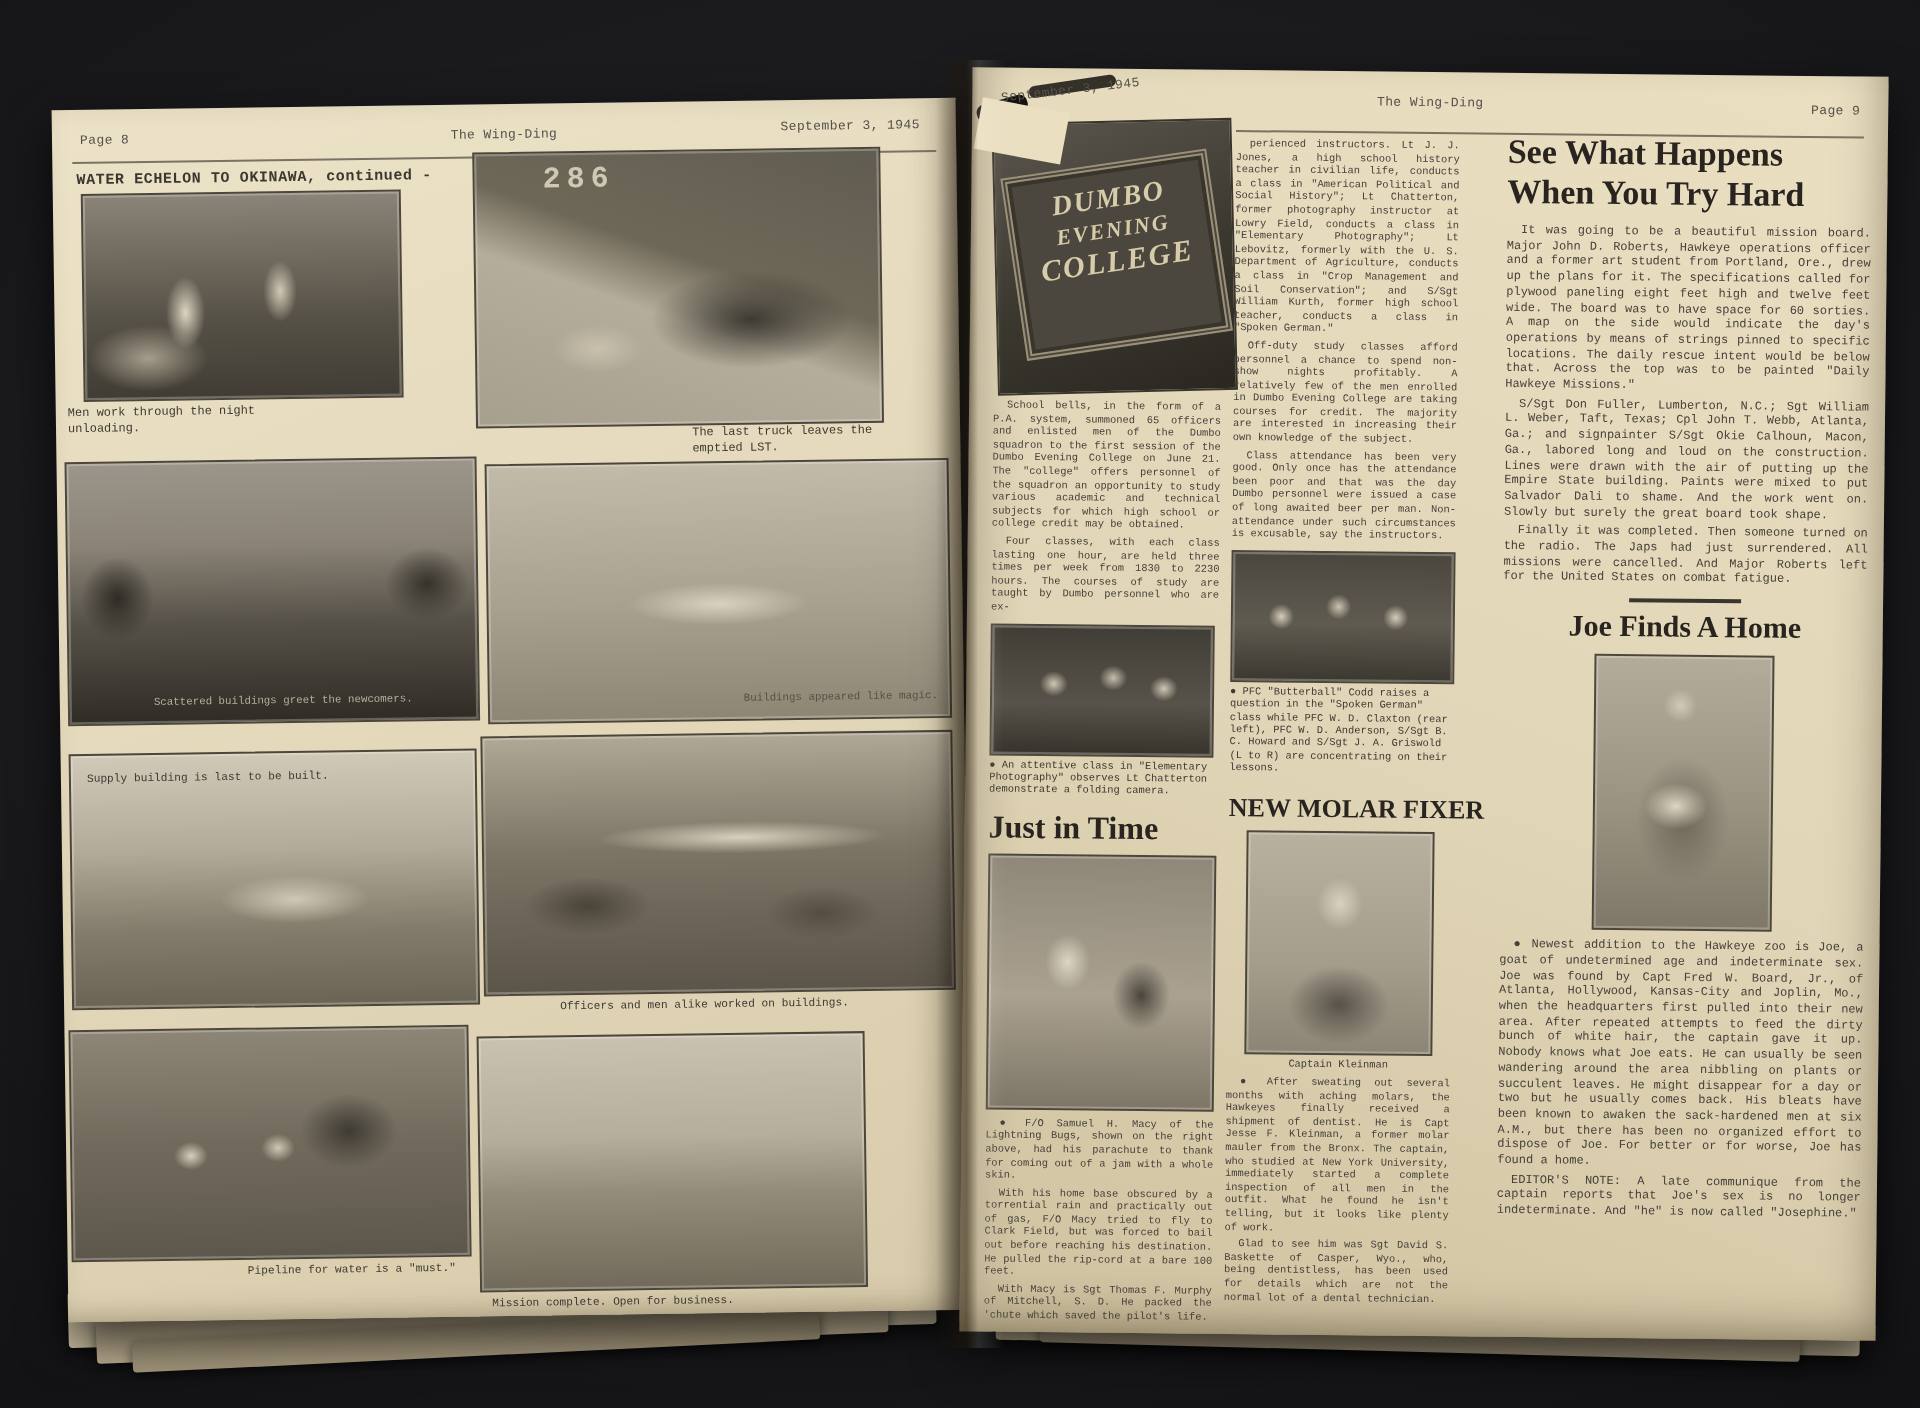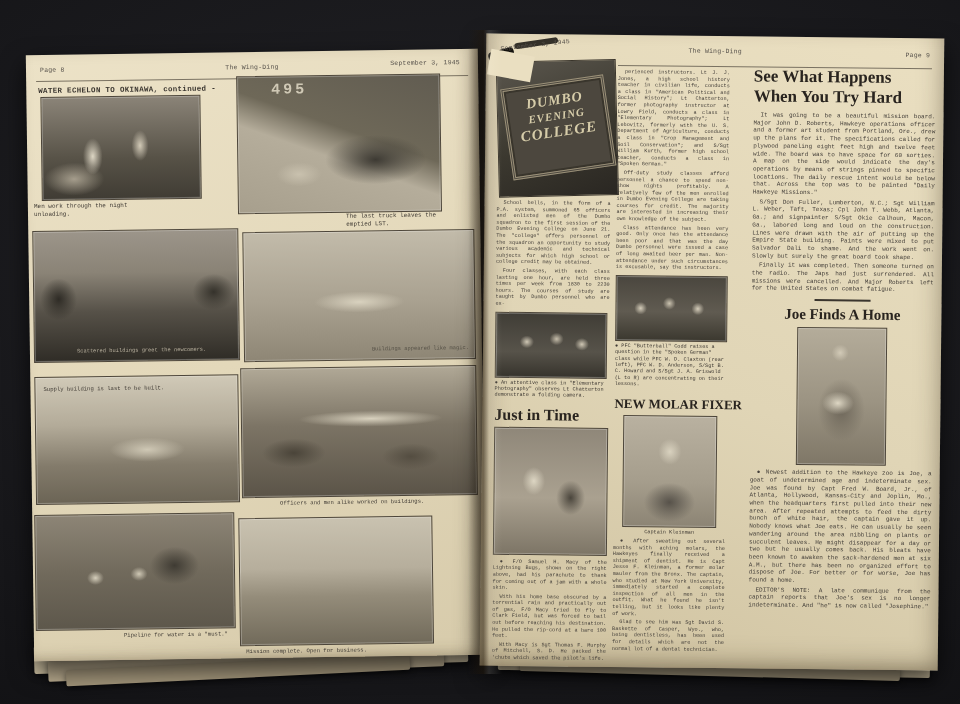--- a/index.html
+++ b/index.html
@@ -74,21 +74,21 @@
            radial-gradient(14px 26px at 32% 58%, #ddd6c4, rgba(0,0,0,0) 70%),
            radial-gradient(12px 22px at 62% 48%, #d2cab7, rgba(0,0,0,0) 70%),
            radial-gradient(40px 22px at 20% 80%, #a59d8c, rgba(0,0,0,0) 75%),
            linear-gradient(180deg,#8b8478 0%,#575247 60%,#403c34 100%);"></div>
     <div class="tw cap" style="left:6px;top:148px;width:120px;">Men work through the night unloading.</div>
 
     <div class="ph" style="left:210px;top:24px;width:202px;height:136px;background:
            radial-gradient(70px 34px at 68% 62%, #3d3a33, rgba(0,0,0,0) 72%),
            radial-gradient(30px 16px at 30% 72%, #c9c1ae, rgba(0,0,0,0) 75%),
            linear-gradient(200deg,#615c51 0%,#6e6858 42%,#b5ad9b 58%,#a79f8d 100%);">
-      <span class="overlay-495">495</span>
+      <span class="overlay-495">286</span>
     </div>
     <div class="tw cap" style="left:318px;top:162px;width:118px;">The last truck leaves the emptied LST.</div>
 
     <div class="ph" style="left:4px;top:176px;width:204px;height:130px;background:
            radial-gradient(26px 30px at 12% 52%, #2e2b25, rgba(0,0,0,0) 70%),
            radial-gradient(30px 26px at 88% 48%, #35322b, rgba(0,0,0,0) 70%),
            linear-gradient(180deg,#9c958a 0%,#8a8376 32%,#565148 62%,#2f2c26 100%);">
       <span class="tw cap cap-on-dark" style="left:42px;bottom:5px;font-size:5.4px;">Scattered buildings greet the newcomers.</span>
     </div>
 

